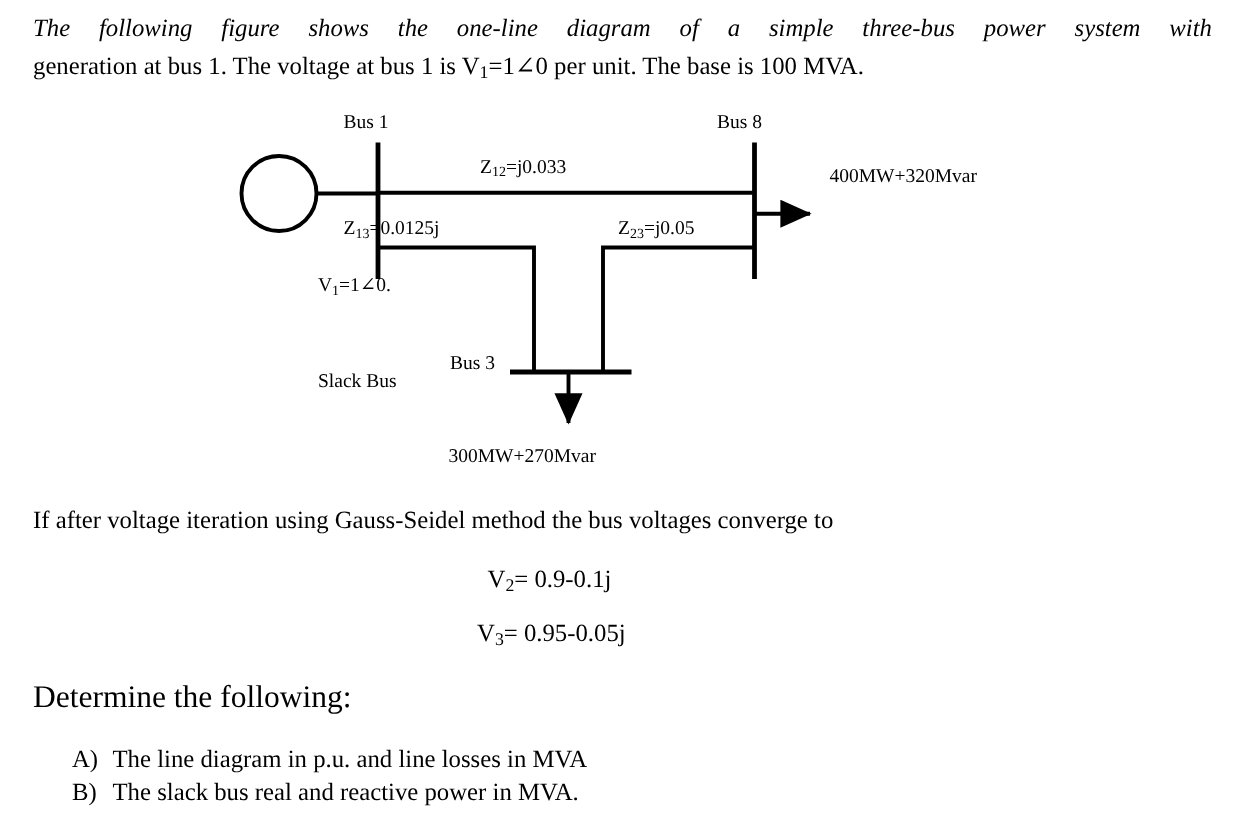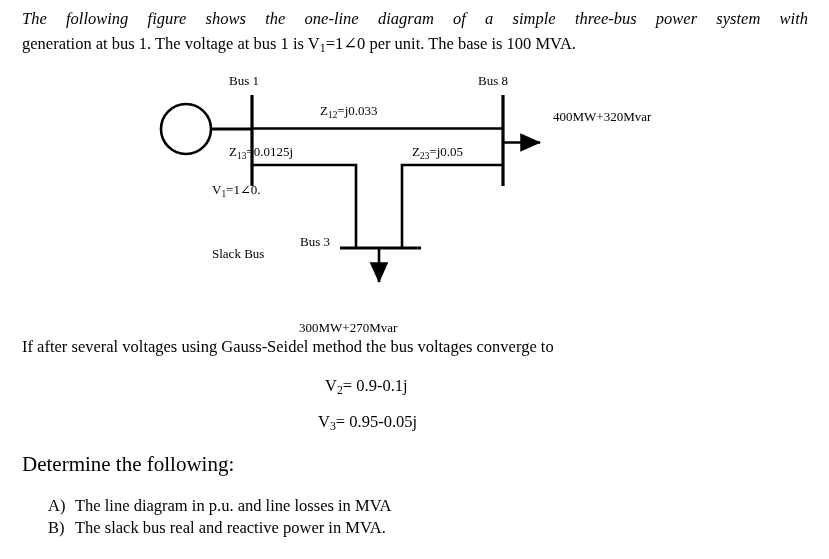--- a/index.html
+++ b/index.html
@@ -90,21 +90,21 @@
   }
   .lbl-bus1    { left: 229px; top: 13px; }
   .lbl-bus2    { left: 478px; top: 13px; }
   .lbl-z12     { left: 320px; top: 43px; }
   .lbl-z13     { left: 229px; top: 84px; }
   .lbl-z23     { left: 412px; top: 84px; }
   .lbl-v1      { left: 212px; top: 122px; }
   .lbl-slack   { left: 212px; top: 143px; margin-top: 43px; }
   .lbl-bus3    { left: 289px; top: 174px; margin-left: 11px; }
   .lbl-load2   { left: 553px; top: 49px; }
-  .lbl-load3   { left: 299px; top: 236px; margin-top: 24px; }
+  .lbl-load3   { left: 299px; top: 236px; }
 </style>
 </head>
 <body>
 
 <div class="intro">
   <span class="ln ln1">The following figure shows the one-line diagram of a simple three-bus power system with</span>
   <span class="ln"><span>generation at bus 1. The voltage at bus 1 is V</span><span class="sub">1</span><span>=1∠0 per unit. The base is 100 MVA.</span></span>
 </div>
 
 <div class="diagram">
@@ -147,21 +147,21 @@
   <div class="dlabel lbl-z23"><span>Z</span><span class="sub">23</span><span>=j0.05</span></div>
 
   <div class="dlabel lbl-v1"><span>V</span><span class="sub">1</span><span>=1∠0.</span></div>
 
   <div class="dlabel lbl-slack">Slack Bus</div>
   <div class="dlabel lbl-bus3">Bus 3</div>
   <div class="dlabel lbl-load2">400MW+320Mvar</div>
   <div class="dlabel lbl-load3">300MW+270Mvar</div>
 </div>
 
-<div class="para-converge">If after several voltages using Gauss-Seidel method the bus voltages converge to</div>
+<div class="para-converge">If after voltage iteration using Gauss-Seidel method the bus voltages converge to</div>
 
 <div class="vline v2-line"><span>V</span><span class="sub">2</span><span>= 0.9-0.1j</span></div>
 
 <div class="vline v3-line"><span>V</span><span class="sub">3</span><span>= 0.95-0.05j</span></div>
 
 <div class="determine">Determine the following:</div>
 
 <div class="qlist">
   <span class="qitem"><span class="qlbl">A)</span><span>The line diagram in p.u. and line losses in MVA</span></span>
   <span class="qitem"><span class="qlbl">B)</span><span>The slack bus real and reactive power in MVA.</span></span>

